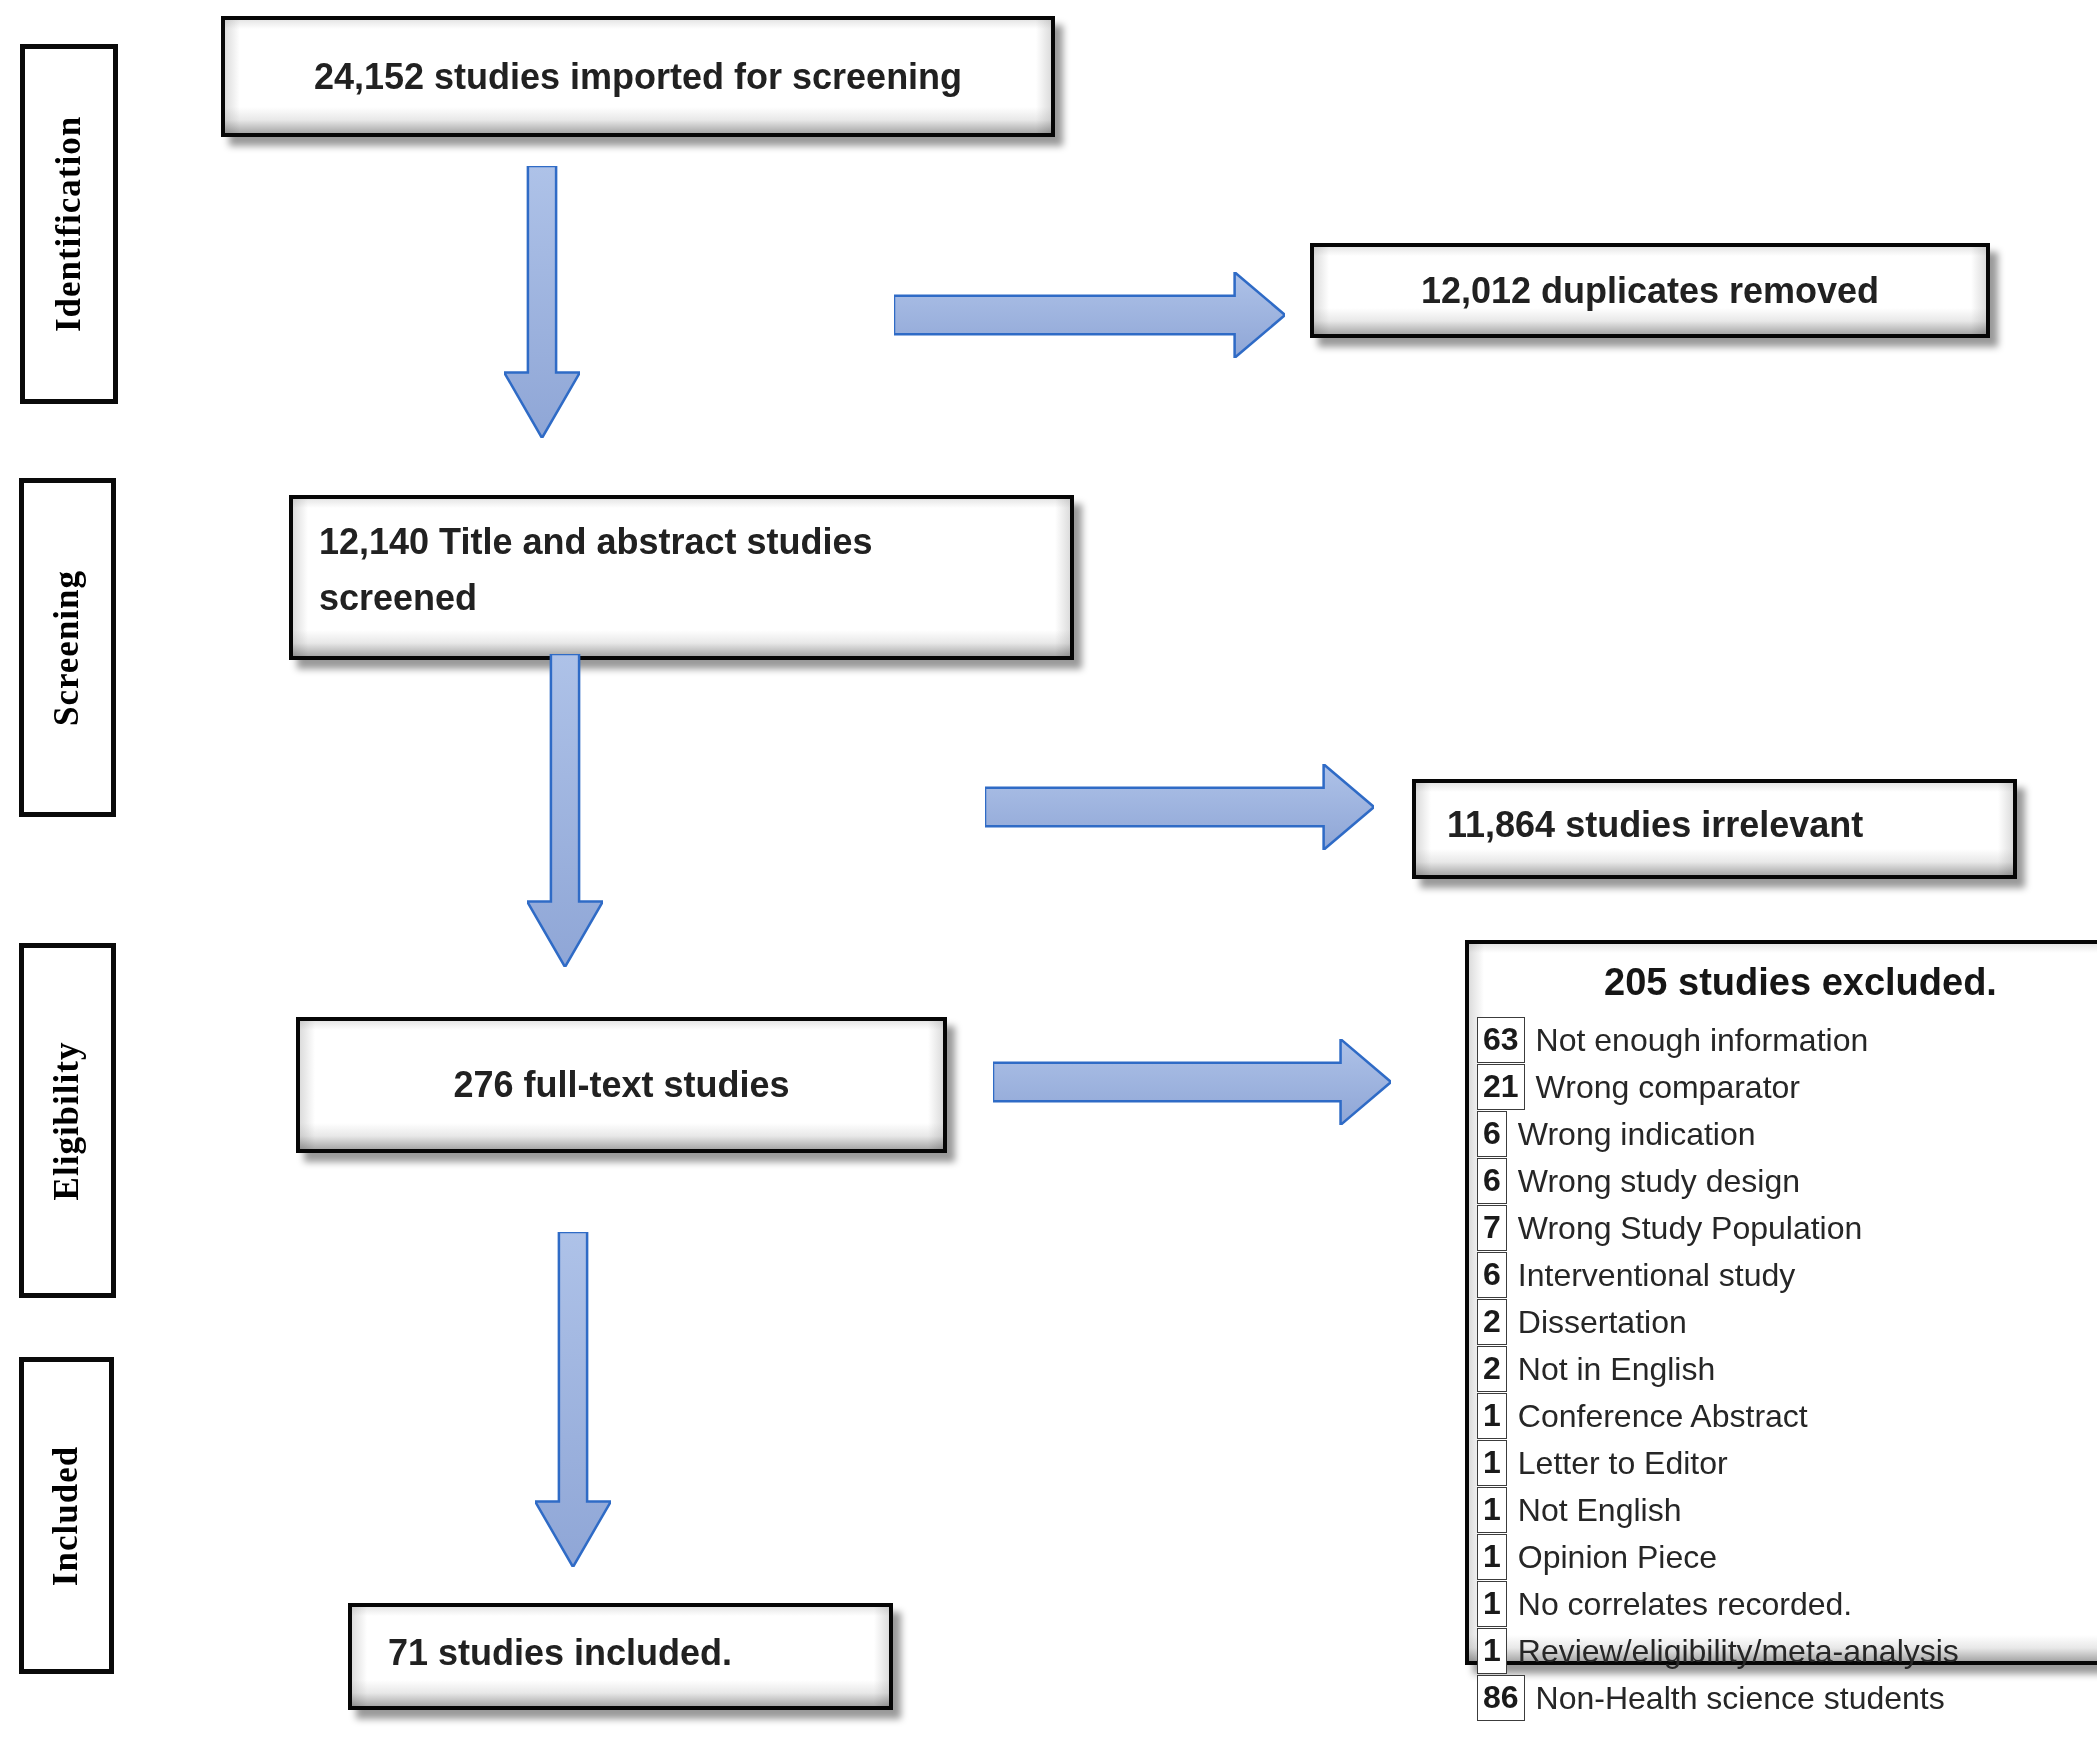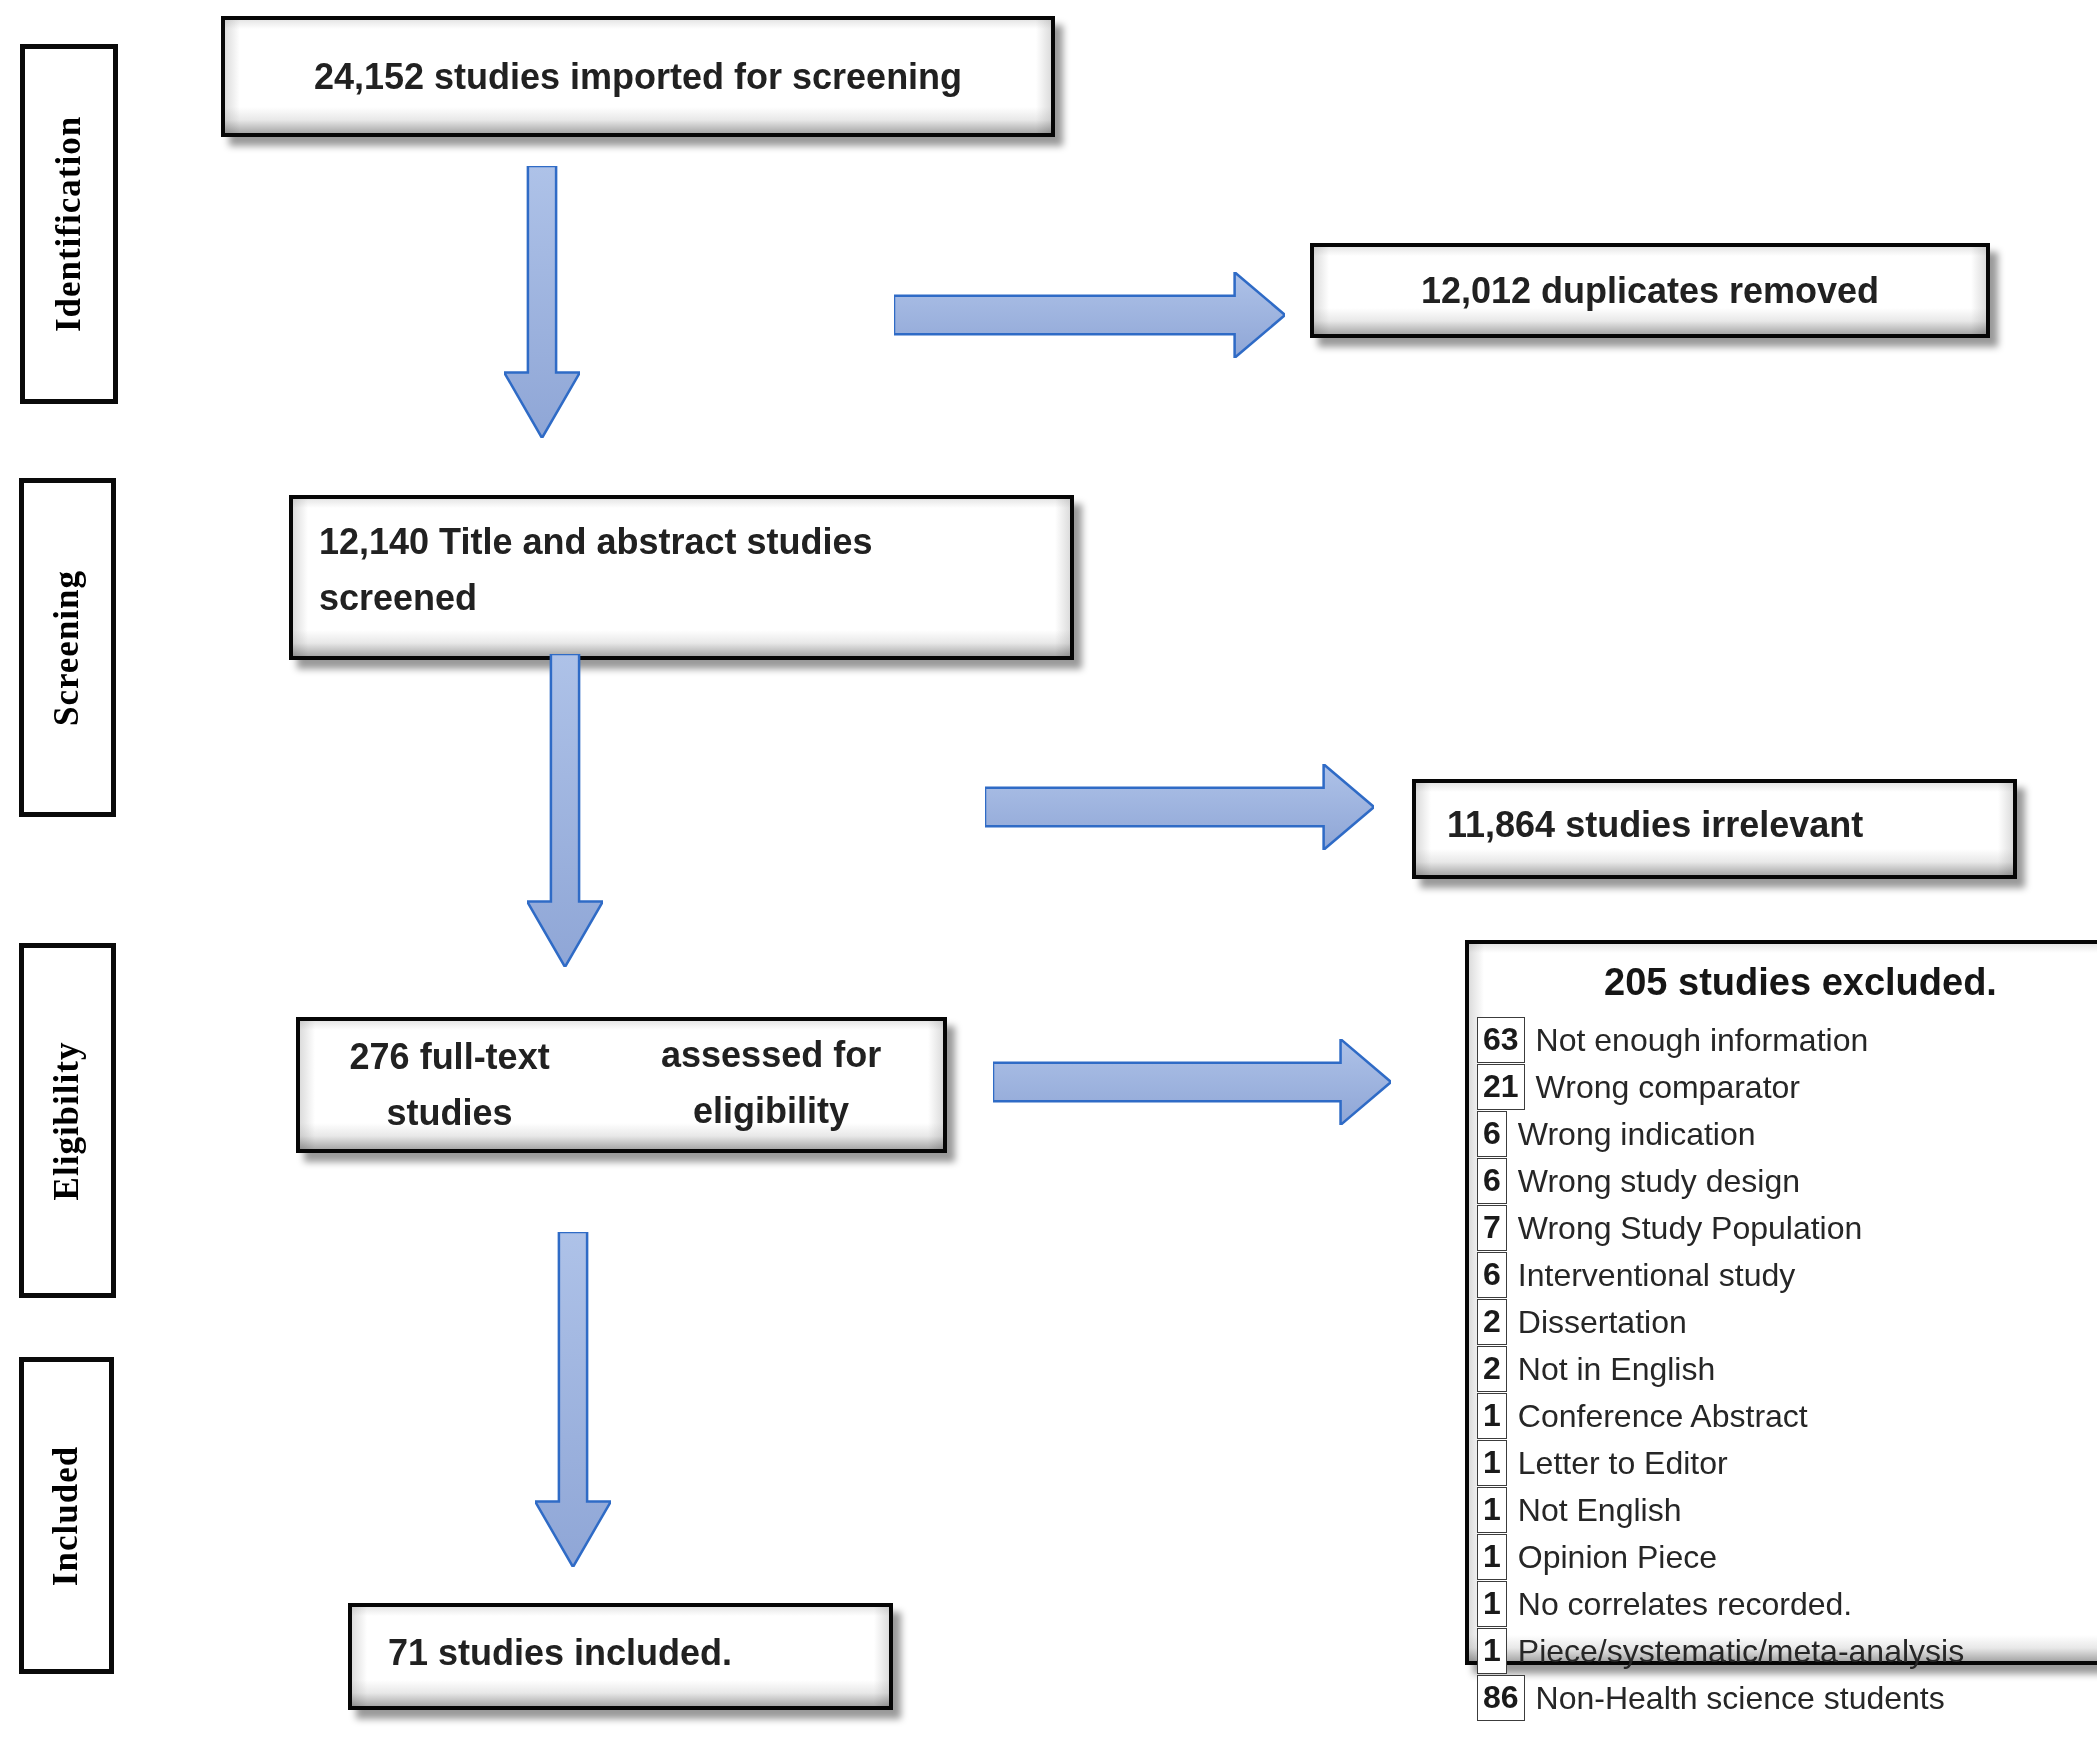--- a/index.html
+++ b/index.html
@@ -118,21 +118,20 @@
   <div class="box3d" style="left:289px;top:495px;width:785px;height:165px;">
     <span class="nodetext" style="display:block;width:655px;padding:15px 0 0 26px;">12,140 Title and abstract studies screened</span>
   </div>
 
   <div class="box3d" style="left:1412px;top:779px;width:605px;height:100px;">
     <span class="nodetext" style="display:block;padding:14px 0 0 31px;">11,864 studies irrelevant</span>
   </div>
 
   <div class="box3d center-flex" style="left:296px;top:1017px;width:651px;height:136px;flex-direction:row;">
     <span class="nodetext">276 full-text studies</span>
-    <span class="nodetext" style="margin-top:-4px;">assessed for eligibility</span>
   </div>
 
   <div class="box3d" style="left:348px;top:1603px;width:545px;height:107px;">
     <span class="nodetext" style="display:block;padding:18px 0 0 36px;">71 studies included.</span>
   </div>
 
   <div class="box3d" style="left:1465px;top:940px;width:671px;height:725px;">
     <div class="excl-title">205 studies excluded.</div>
     <div class="excl-list">
       <div class="excl-row">
@@ -182,21 +181,21 @@
       <div class="excl-row">
         <span class="excl-count">1</span>
         <span class="excl-reason">Opinion Piece</span>
       </div>
       <div class="excl-row">
         <span class="excl-count">1</span>
         <span class="excl-reason">No correlates recorded.</span>
       </div>
       <div class="excl-row">
         <span class="excl-count">1</span>
-        <span class="excl-reason">Piece/systematic/meta-analysis</span>
+        <span class="excl-reason">Review/eligibility/meta-analysis</span>
       </div>
       <div class="excl-row">
         <span class="excl-count">86</span>
         <span class="excl-reason">Non-Health science students</span>
       </div>
     </div>
   </div>
 
   <div class="arrow" style="left:504px;top:166px;">
     <svg width="76" height="272" viewBox="0 0 150 540">

